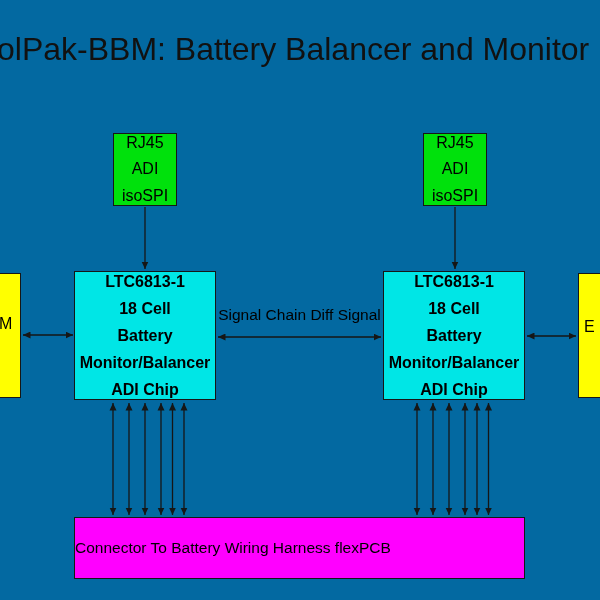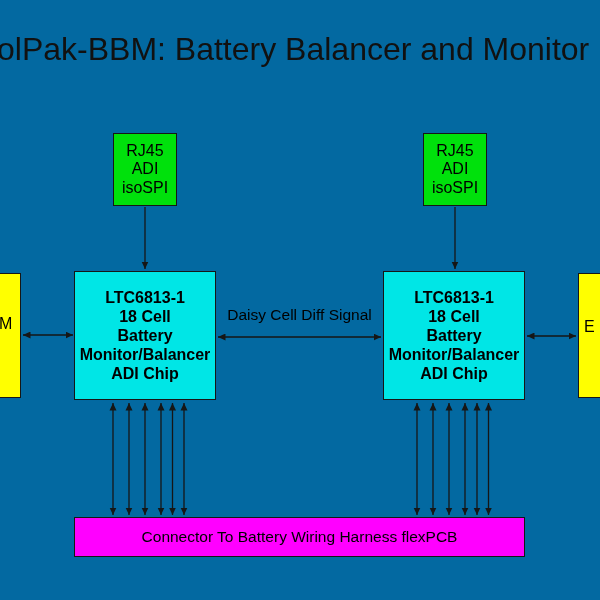--- a/index.html
+++ b/index.html
@@ -6,21 +6,21 @@
   .stage{
     position:relative;width:600px;height:600px;overflow:hidden;background:#0369a1;
     font-family:"Liberation Sans","DejaVu Sans",sans-serif;color:#000;
   }
   .title{
     position:absolute;top:31px;left:-3px;font-size:32px;white-space:nowrap;color:#111;
   }
   .arrow-layer{position:absolute;left:0;top:0;width:600px;height:600px;pointer-events:none;z-index:3;}
   .box{
     position:absolute;box-sizing:border-box;border:1.5px solid #161616;
-    display:flex;flex-direction:column;justify-content:center;align-items:center;
+    display:flex;flex-direction:column;justify-content:space-between;align-items:center;
     text-align:center;z-index:2;
   }
   .box .bl{font-size:16px;}
   .box.green .bl{line-height:18.5px;}
   .box.cyan .bl{line-height:19px;font-weight:bold;}
   .box.magenta{flex-direction:row;}
   .box.magenta .bl{font-size:15.5px;}
   .edge-label{position:absolute;font-size:16px;line-height:15px;}
   .daisy-label{
     position:absolute;left:216px;top:306px;width:167px;text-align:center;
@@ -96,19 +96,19 @@
     <div class="bl">ADI Chip</div>
   </div>
 
   <div class="box yellow" style="left: -43px; top: 273px; width: 64px; height: 125px; background: rgb(255, 255, 0);">
     <span class="edge-label" style="left:41px;top:42px">M</span>
   </div>
   <div class="box yellow" style="left: 578px; top: 273px; width: 64px; height: 125px; background: rgb(255, 255, 0);">
     <span class="edge-label" style="left:5px;top:45px">E</span>
   </div>
 
-  <div class="daisy-label">Daisy Cell Diff Signal</div>
+  <div class="daisy-label">Signal Chain Diff Signal</div>
 
-  <div class="box magenta" style="left: 74px; top: 517px; width: 451px; height: 40px; background: rgb(255, 0, 255);">
+  <div class="box magenta" style="left: 74px; top: 517px; width: 451px; height: 62px; background: rgb(255, 0, 255);">
     <div class="bl">Connector To Battery Wiring Harness flexPCB</div>
   </div>
 
 </div>
 
 </body></html>

